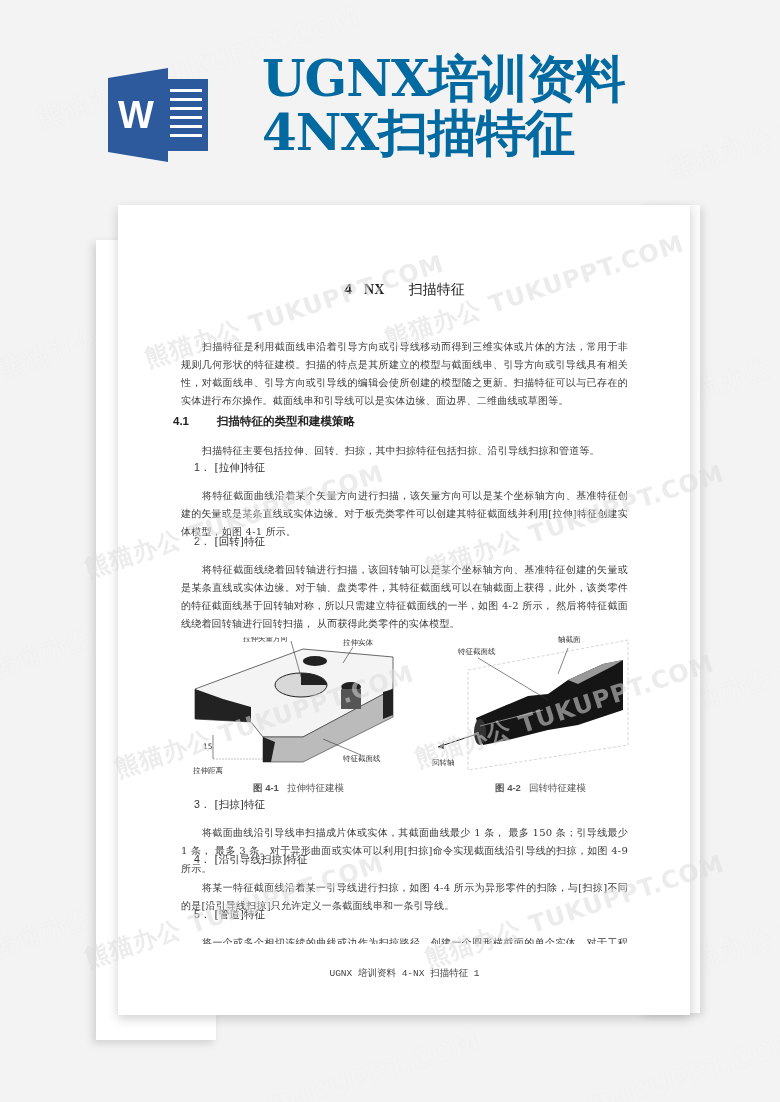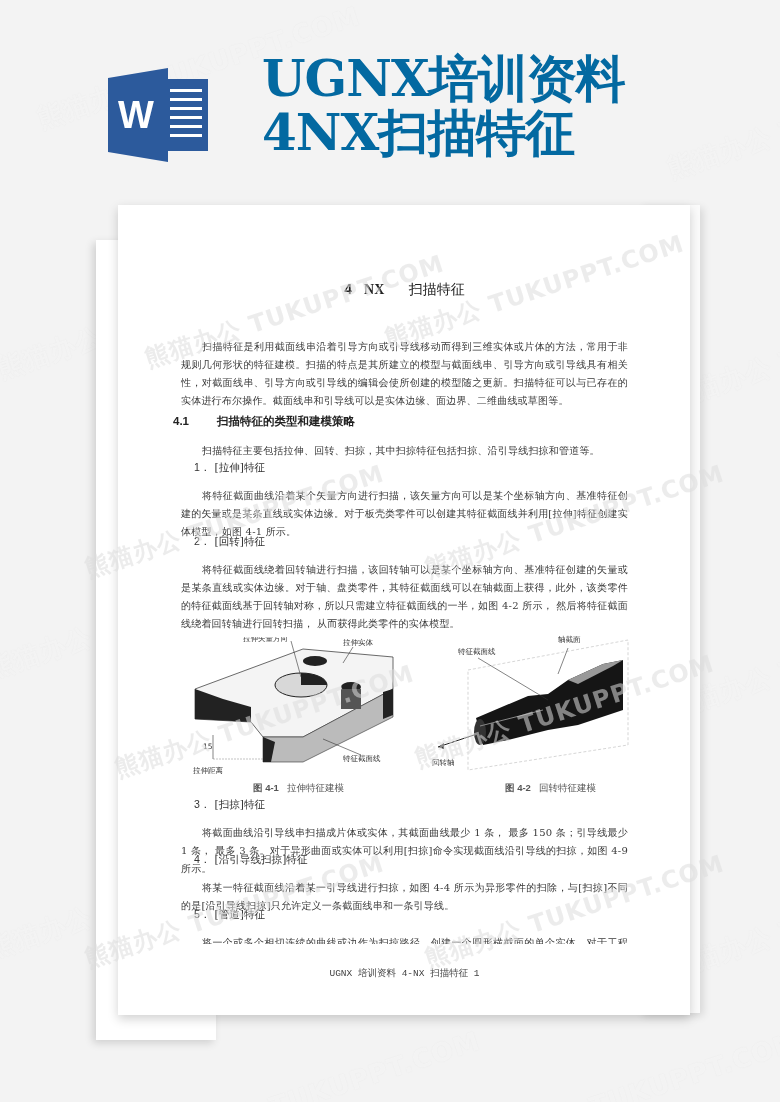--- a/index.html
+++ b/index.html
@@ -176,21 +176,21 @@
       <ellipse cx="52" cy="102" rx="6" ry="13" fill="#333"></ellipse>
       <line x1="52" y1="96" x2="115" y2="80" stroke="#888" stroke-width="1"></line>
       <line x1="10" y1="117" x2="52" y2="103" stroke="#222" stroke-width="1"></line>
       <polygon points="10,117 16,113 16,119" fill="#222"></polygon>
       <line x1="50" y1="28" x2="120" y2="70" stroke="#333" stroke-width="0.6"></line>
       <line x1="140" y1="18" x2="130" y2="44" stroke="#333" stroke-width="0.6"></line>
       <text class="lbl" x="30" y="24">特征截面线</text>
       <text class="lbl" x="130" y="12">轴截面</text>
       <text class="lbl" x="4" y="135">回转轴</text>
     </svg>
-    <div class="fig-caption" style="left:332px;top:577px;">
+    <div class="fig-caption" style="left:322px;top:577px;">
       <span class="fn">图 4-2</span><span>回转特征建模</span>
     </div>
 
     <div class="item-title" style="top:593px;">
       <span class="n">3．</span><span>[扫掠]特征</span>
     </div>
     <div class="block" style="top:611px;">
       <p class="para">将截面曲线沿引导线串扫描成片体或实体，其截面曲线最少 1 条， 最多 150 条；引导线最少 1 条， 最多 3 条。对于异形曲面或实体可以利用[扫掠]命令实现截面线沿引导线的扫掠，如图 4-9 所示。</p>
     </div>
 

